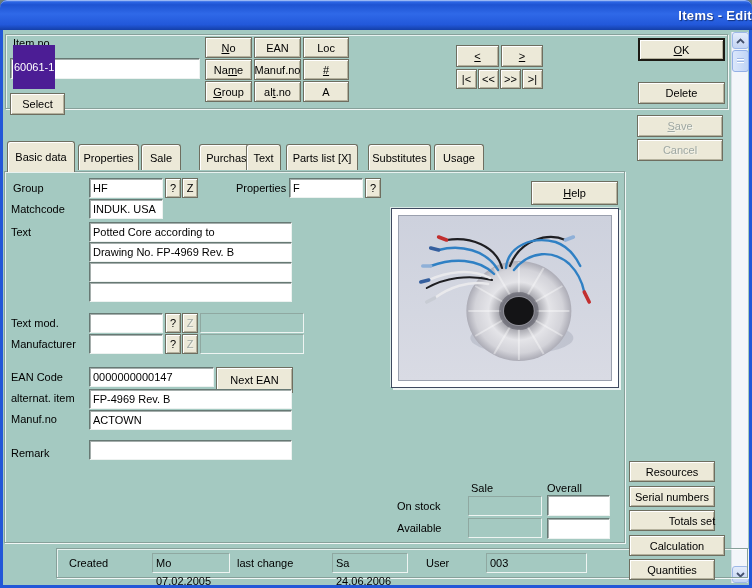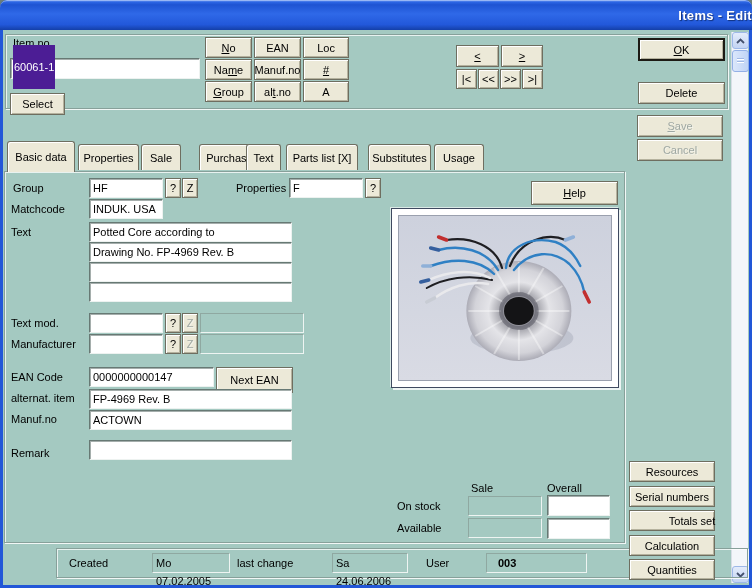--- a/index.html
+++ b/index.html
@@ -287,27 +287,27 @@
       <div class="flatfield" style="left:463px;top:346px;width:74px;height:20px;"></div>
       <input class="sunken" style="left: 542px; top: 346px; width: 63px; height: 21px;" value="">
     </div>
 
     <div class="panel etched" style="left:5px;top:518px;width:692px;height:30px;z-index:4;margin-left:48px;">
       <div class="label" style="left:12px;top:8px;">Created</div>
       <div class="flatfield" style="left:95px;top:4px;width:78px;height:20px;line-height:18px;padding-left:3px;">Mo 07.02.2005</div>
       <div class="label" style="left:180px;top:8px;">last change</div>
       <div class="flatfield" style="left:275px;top:4px;width:76px;height:20px;line-height:18px;padding-left:3px;">Sa 24.06.2006</div>
       <div class="label" style="left:369px;top:8px;">User</div>
-      <div class="flatfield" style="left:429px;top:4px;width:101px;height:20px;line-height:18px;padding-left:11px;font-weight:bold;">003</div>
+      <div class="flatfield" style="left:429px;top:4px;width:101px;height:20px;line-height:18px;padding-left:3px;">003</div>
     </div>
 
     <div class="btn" style="left:626px;top:431px;width:86px;height:21px;z-index:5;">Resources</div>
     <div class="btn" style="left:626px;top:456px;width:86px;height:21px;z-index:5;">Serial numbers</div>
     <div class="btn" style="left:626px;top:480px;width:86px;height:21px;z-index:5;padding-left:40px;">Totals set</div>
-    <div class="btn" style="left:626px;top:505px;width:86px;height:21px;z-index:5;">Calculation</div>
+    <div class="btn" style="left:626px;top:505px;width:96px;height:21px;z-index:5;">Calculation</div>
     <div class="btn" style="left:626px;top:529px;width:86px;height:21px;z-index:5;">Quantities</div>
 
     <div class="scrollbar">
       <div class="sbtn" style="top:0;">
         <svg width="9" height="6" viewBox="0 0 9 6">
             <path d="M1,5 L4.5,1.5 L8,5" fill="none" stroke="#44516e" stroke-width="1.8"></path>
           </svg>
       </div>
       <div class="sthumb"></div>
       <div class="sbtn" style="bottom:0;top:auto;">

